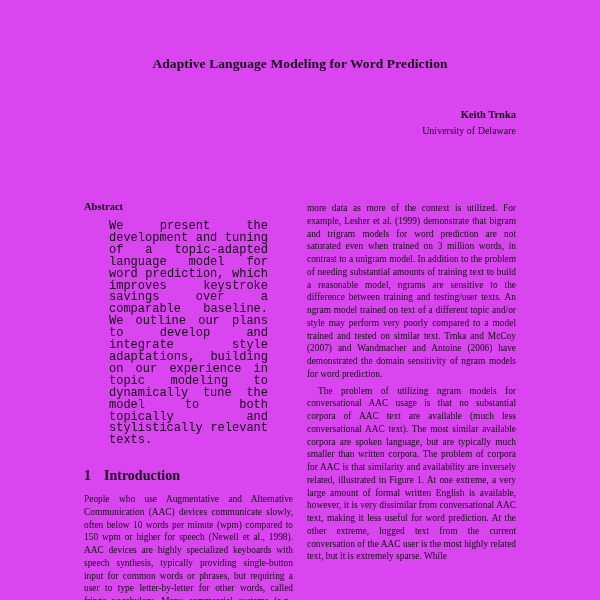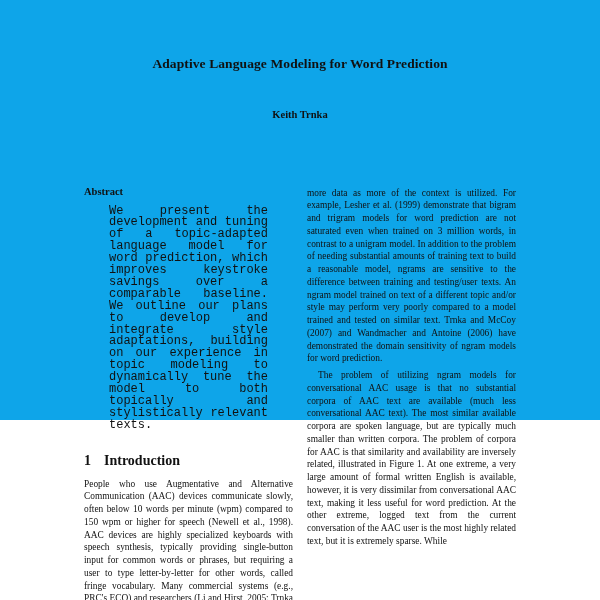--- a/index.html
+++ b/index.html
@@ -10,33 +10,33 @@
   body {
     width: 600px;
     height: 600px;
     overflow: hidden;
     font-family: "Liberation Serif", serif;
     color: #111111;
   }
   .page {
     box-sizing: border-box;
     width: 600px;
-    height: 420px;
+    height: 600px;
     padding: 46px 84px 0 84px;
-    background: #0ea5e9;
+    background: #d946ef;
   }
   .title {
     font-size: 13.5px;
     font-weight: bold;
     text-align: center;
     margin: 10px 0 0 0;
     letter-spacing: 0.1px;
   }
   .author-block {
-    text-align: center;
+    text-align: right;
     margin-top: 36px;
     font-size: 10px;
     line-height: 13.5px;
   }
   .author-name {
     font-weight: bold;
     font-size: 10.5px;
     margin-bottom: 2px;
   }
   .affil {
@@ -94,20 +94,21 @@
 </style>
 </head>
 <body>
 
 <div class="page">
 
   <h1 class="title">Adaptive Language Modeling for Word Prediction</h1>
 
   <div class="author-block">
     <div class="author-name">Keith Trnka</div>
+    <div class="affil">University of Delaware</div>
   </div>
 
   <div class="columns">
 
     <div class="col left">
       <div>
         <div class="abstract-heading">Abstract</div>
         <p class="abstract-text">We present the development and tuning of a topic-adapted language model for word prediction, which improves keystroke savings over a comparable baseline. We outline our plans to develop and integrate style adaptations, building on our experience in topic modeling to dynamically tune the model to both topically and stylistically relevant texts.</p>
       </div>
 

